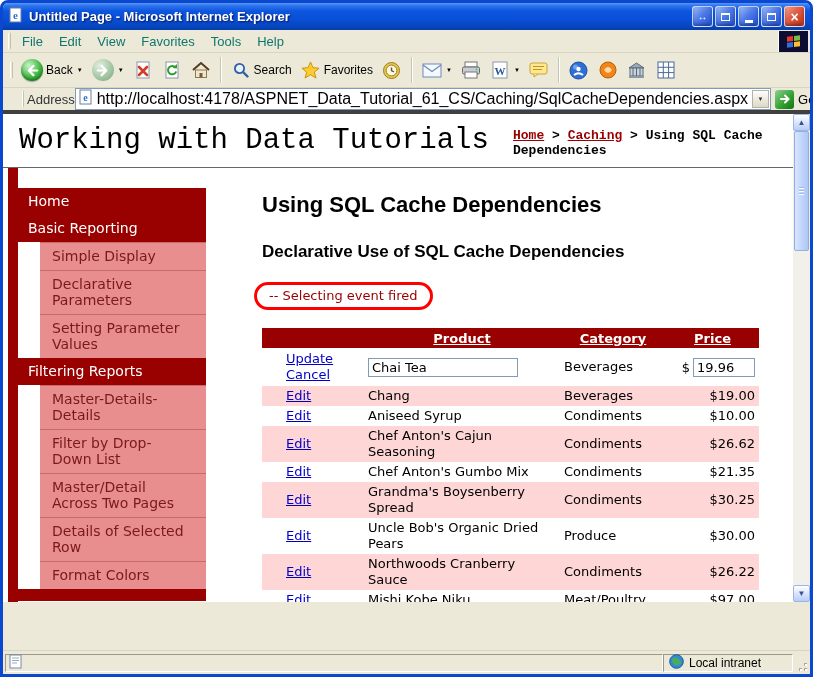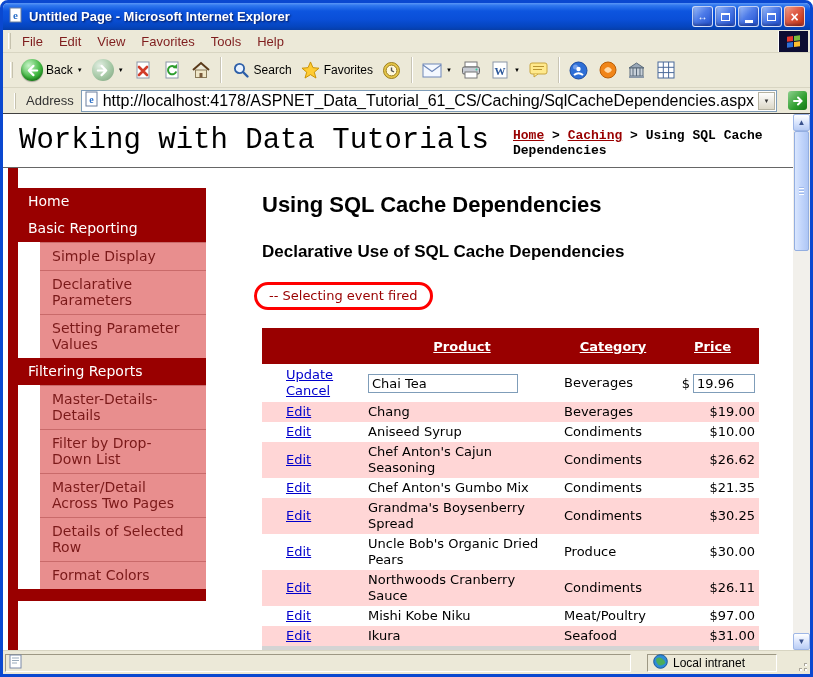--- a/index.html
+++ b/index.html
@@ -20,21 +20,21 @@
     box-shadow:inset 0 -2px 3px rgba(0,0,40,.35);
     display:flex; align-items:center; justify-content:center; color:#fff; font-size:10px; font-weight:bold; cursor:pointer; }
   .tbtn.close { background:linear-gradient(135deg,#F2A48F 0%,#E0604A 40%,#C93A1C 85%,#E0604A 100%); font-size:14px; }
   .g-box { width:9px; height:8px; border:1px solid #fff; border-top:2px solid #fff; display:block; }
   .g-min { width:8px; height:3px; background:#fff; display:block; margin-top:9px; }
 
   
   .menubar { height:23px; flex:0 0 23px; display:flex; align-items:center; padding:0 2px;
     border-bottom:1px solid #D8D5C2; }
   .grip { width:3px; height:16px; border-left:1px solid #fff; border-right:1px solid #C6C2AE; margin:0 3px; cursor:pointer; }
-  .menu-item { padding:14px 8px; font-size:13px; color:#7f1d1d; cursor:pointer; }
+  .menu-item { padding:14px 8px; font-size:13px; color:#0f766e; cursor:pointer; }
   .spacer { flex:1; }
   .throbber { width:30px; height:21px; background:#0D0D33; display:flex; align-items:center; justify-content:center; border-left:1px solid #fff; }
   .flag { display:grid; grid-template-columns:6px 6px; grid-template-rows:5px 5px; gap:1px; transform:skewY(-6deg); }
   .flag i { display:block; }
   .flag i:nth-child(1){background:#E8392E;} .flag i:nth-child(2){background:#7CBB3C;}
   .flag i:nth-child(3){background:#2F6FD6;} .flag i:nth-child(4){background:#FDBF2E;}
 
   
   .toolbar { height:35px; flex:0 0 35px; display:flex; align-items:center; padding:0 4px; gap:1px;
     border-bottom:1px solid #D8D5C2; }
@@ -43,22 +43,22 @@
   .caret { font-size:6px; color:#000; margin-left:1px; }
   .sep { width:2px; align-self:stretch; margin:4px 4px; border-left:1px solid #C9C5B5; border-right:1px solid #fff; }
   .circ { width:22px; height:22px; border-radius:50%;
     background:radial-gradient(circle at 35% 30%,#C8F3C8,#43B943 55%,#128012);
     box-shadow:inset 0 -2px 3px rgba(0,60,0,.4), 0 1px 1px rgba(0,0,0,.3);
     display:flex; align-items:center; justify-content:center; }
   .circ.disabled { background:radial-gradient(circle at 35% 30%,#E2EEE2,#A5C8A5 55%,#7B9F7B); box-shadow:none; }
   .icon16 { width:20px; height:20px; display:flex; align-items:center; justify-content:center; }
 
   
-  .addressbar { height:26px; flex:0 0 26px; display:flex; align-items:center; gap:7px; padding:0 8px;
-    border-bottom:1px solid #404040; }
+  .addressbar { height:26px; flex:0 0 26px; display:flex; align-items:center; gap:0; padding:0 16px;
+    border-bottom:4px solid #404040; }
   .addr-label { font-size:13px; color:#333; }
   .addr-box { flex:1; height:22px; background:#fff; border:1px solid #7F9DB9; display:flex; align-items:center;
     gap:4px; padding:1px 1px 1px 3px; cursor:text; }
   .addr-text { flex:1; font-size:16px; color:#000; white-space:nowrap; overflow:hidden; }
   .addr-drop { width:17px; height:18px; background:linear-gradient(#FEFEFE,#DCD8C8); border:1px solid #B5B2A1;
     display:flex; align-items:center; justify-content:center; font-size:6px; color:#333; cursor:pointer; }
   .go { display:flex; align-items:center; gap:4px; padding:0 4px; cursor:pointer; }
   .go-ico { width:19px; height:19px; border-radius:3px;
     background:linear-gradient(135deg,#8FD08F,#2E9E2E 60%,#157515);
     display:flex; align-items:center; justify-content:center; }
@@ -85,21 +85,21 @@
   .nav-partial { background:#990000; height:12px; }
 
   .main { margin-left:56px; padding-top:24px; width:500px; font-size:13px; }
   .main h1 { font-family:"Liberation Sans",sans-serif; font-size:22px; font-weight:bold; color:#000; }
   .main h2 { font-family:"Liberation Sans",sans-serif; font-size:17px; font-weight:bold; margin-top:24px; color:#000; }
   .note-wrap { margin-top:20px; margin-left:-8px; }
   .event-note { display:inline-block; border:3px solid #FF0000; border-radius:15px; padding:3px 12px 4px;
     color:#990000; font-size:13px; }
 
   table.grid { margin-top:18px; border-collapse:collapse; table-layout:fixed; width:497px; font-size:13px; }
-  .grid th { background:#990000; color:#fff; padding:2px 4px; text-align:center; font-weight:bold; height:36px; }
+  .grid th { background:#990000; color:#fff; padding:2px 4px; text-align:center; font-weight:bold; height:20px; }
   .grid th a { color:#fff; text-decoration:underline; cursor:pointer; }
   .grid td { padding:2px 4px; line-height:16px; vertical-align:middle; color:#000; }
   tr.alt td { background:#FFD6D6; }
   td.price { text-align:right; }
   a.lnk { color:#0000CC; text-decoration:underline; cursor:pointer;margin-left:20px; }
   .txt { border:1px solid #7F9DB9; font-family:inherit; font-size:13px; padding:1px 3px; height:19px; background:#fff; }
   .product-input { width:150px; }
   .price-input { width:62px; margin-left:3px; }
   tr.edit-row td { padding:3px 4px; }
   tr.pager-row td { background:#D4D4D4; text-align:right; padding:3px 8px; }
@@ -112,22 +112,22 @@
   .sb-btn { position:absolute; left:0; right:0; height:17px;
     background:linear-gradient(#FFFFFF,#D3E0FC 60%,#B8CCF4); border:1px solid #9EB6E6; border-radius:2px;
     color:#39518C; display:flex; align-items:center; justify-content:center; font-size:8px; cursor:pointer; }
   .sb-up { top:0; } .sb-down { bottom:0; }
   .sb-thumb { position:absolute; top:17px; height:120px; left:1px; right:1px;
     background:linear-gradient(90deg,#D9E6FE,#C2D5FB 50%,#AEC6F5); border:1px solid #93AEE0; border-radius:2px; cursor:grab; }
   .sb-thumb::after { content:""; position:absolute; left:4px; right:4px; top:50%; margin-top:-4px; height:8px;
     background:repeating-linear-gradient(180deg,#9FB9EC 0 1px,#fff 1px 2px,transparent 2px 3px); }
 
   
-  .statusbar { height:24px; flex:0 0 24px; display:flex; align-items:center; gap:16px; padding:2px;
-    background:#ECE9D8; border-top:1px solid #D8D5C2; font-size:12px; }
+  .statusbar { height:24px; flex:0 0 24px; display:flex; align-items:center; gap:0; padding:2px;
+    background:#ECE9D8; border-top:1px solid #D8D5C2; font-size:12px;margin-top:48px; }
   .status-main { flex:1; height:18px; border:1px solid; border-color:#9D9884 #FFF #FFF #9D9884;
     display:flex; align-items:center; padding:0 3px; }
   .status-zone { width:130px; height:18px; border:1px solid; border-color:#9D9884 #FFF #FFF #9D9884;
     display:flex; align-items:center; gap:5px; padding:0 5px; }
   .status-grip { width:15px; height:18px; display:flex; align-items:flex-end; justify-content:flex-end; }
 </style>
 </head>
 <body>
 
 <div class="window">
@@ -437,21 +437,21 @@
               <tr>
                 <td><a class="lnk">Edit</a></td>
                 <td>Uncle Bob's Organic Dried Pears</td>
                 <td>Produce</td>
                 <td class="price">$30.00</td>
               </tr>
               <tr class="alt">
                 <td><a class="lnk">Edit</a></td>
                 <td>Northwoods Cranberry Sauce</td>
                 <td>Condiments</td>
-                <td class="price">$26.11</td>
+                <td class="price">$26.22</td>
               </tr>
               <tr>
                 <td><a class="lnk">Edit</a></td>
                 <td>Mishi Kobe Niku</td>
                 <td>Meat/Poultry</td>
                 <td class="price">$97.00</td>
               </tr>
               <tr class="alt">
                 <td><a class="lnk">Edit</a></td>
                 <td>Ikura</td>

